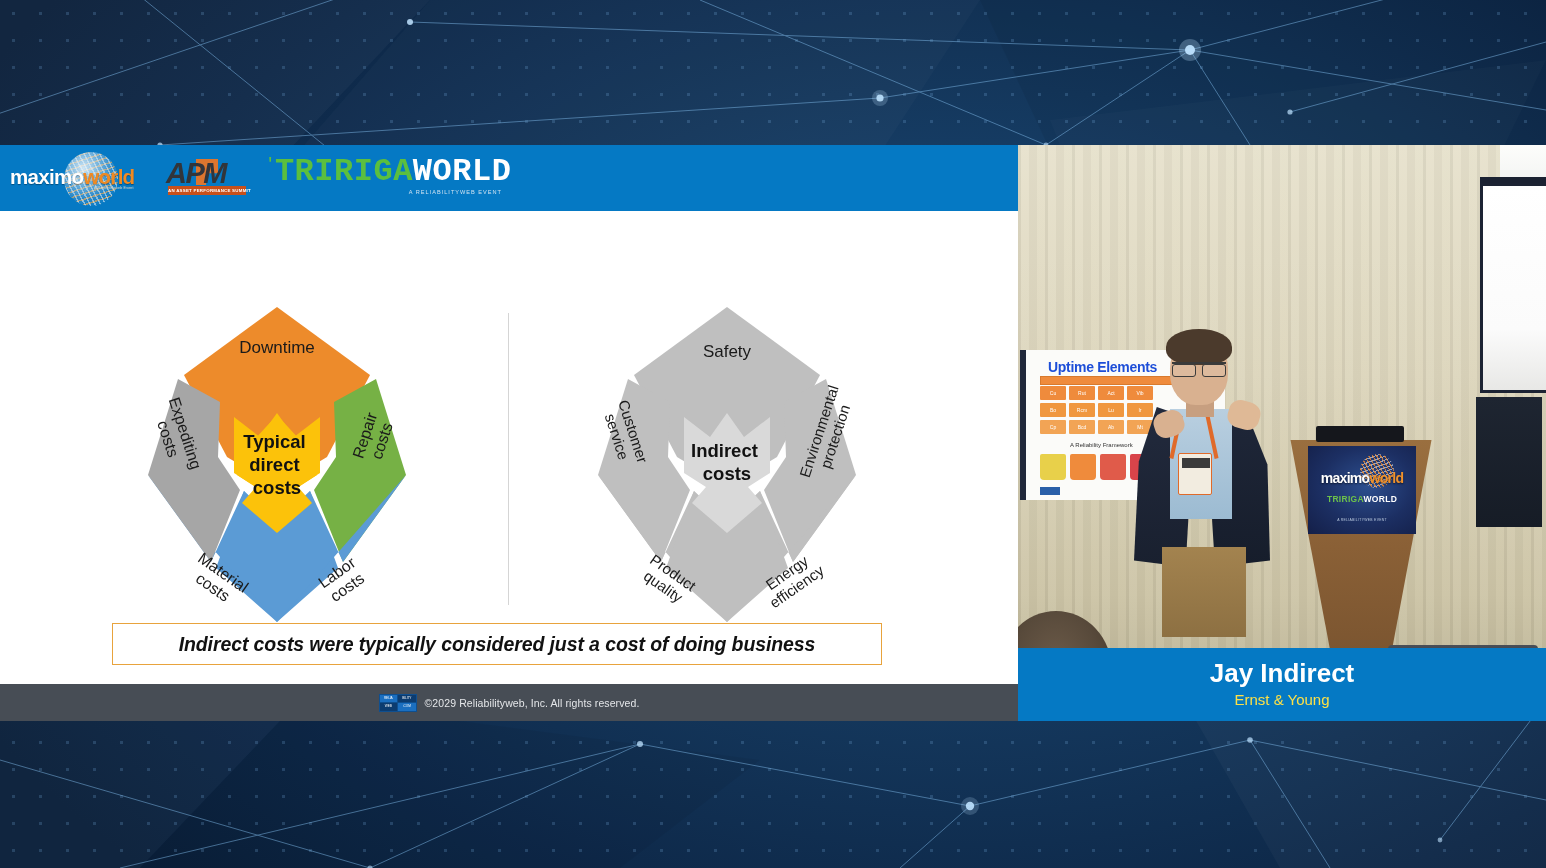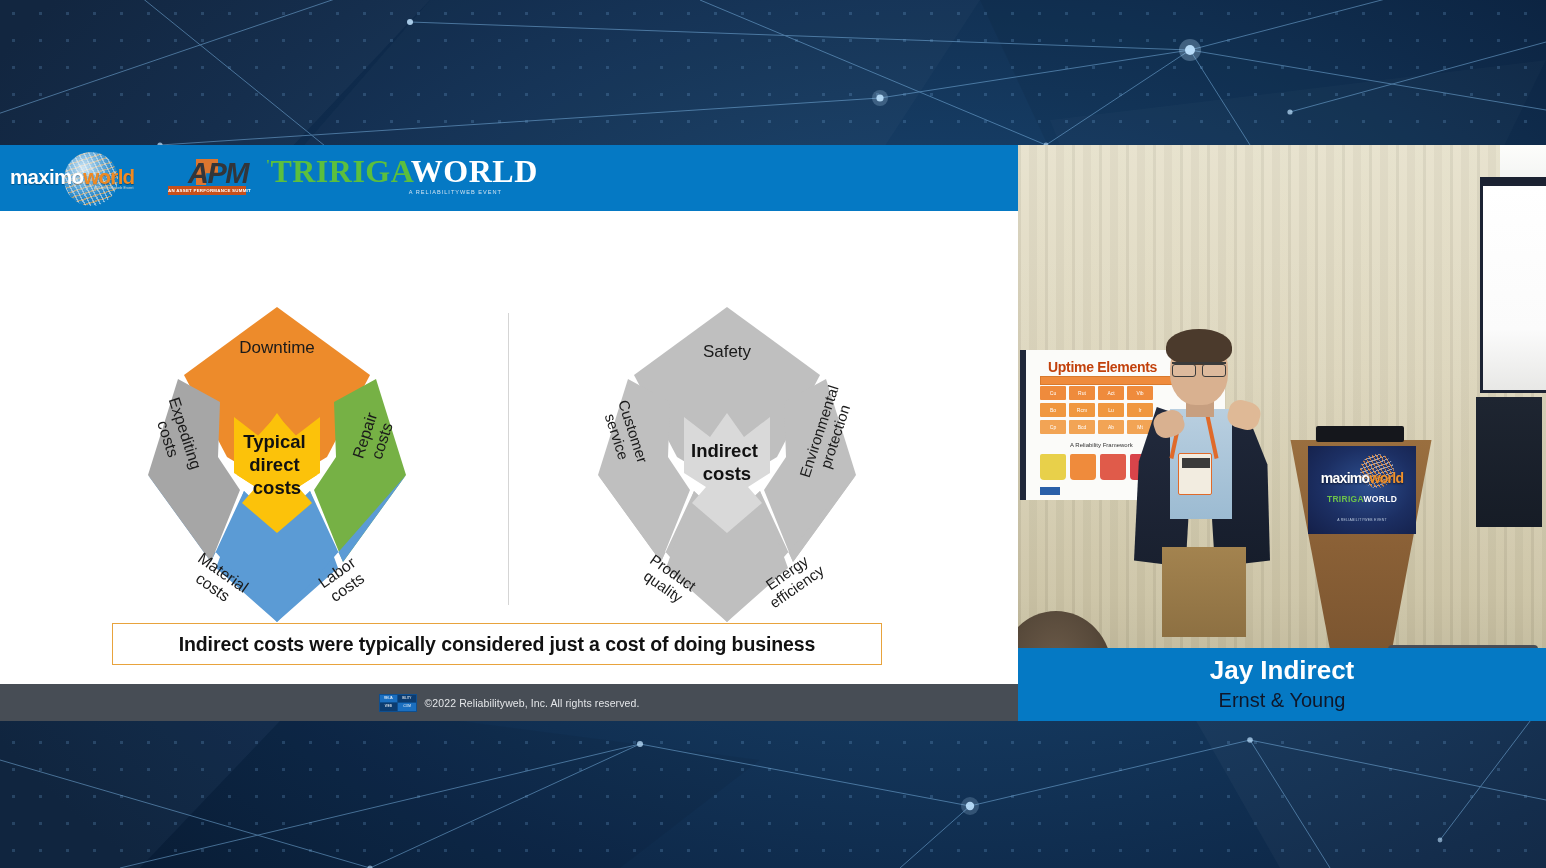--- a/index.html
+++ b/index.html
@@ -66,36 +66,36 @@
   }
 
   
   .logo-apm { position: relative; margin-left: 22px; width: 82px; height: 46px; }
   .apm-p-accent {
     position: absolute; left: 30px; top: 4px; width: 22px; height: 26px;
     background: #ef7622; clip-path: polygon(0 0, 100% 0, 100% 55%, 46% 55%, 46% 100%, 0 100%);
     opacity: .92;
   }
   .apm-text2 {
-    position: absolute; left: 0; top: 2px; width: 82px; text-align: right;
+    position: absolute; left: 0; top: 2px; width: 82px; text-align: left;
     font-size: 29px; font-weight: bold; font-style: italic; letter-spacing: -1.5px;
     color: #32353a; mix-blend-mode: normal;
   }
   .apm-bar {
     position: absolute; left: 2px; top: 31px; width: 78px; height: 9px;
     background: #c8501a; color: #fff; font-size: 4.4px; font-weight: bold;
     letter-spacing: .25px; text-align: center; line-height: 9px; white-space: nowrap;
   }
 
   
   .logo-tw { position: relative; margin-left: 18px; width: 238px; height: 46px; }
   .tw-main {
     position: absolute; left: 0; top: 0; font-size: 32px; font-weight: bold;
     letter-spacing: .5px; line-height: 1.05; white-space: nowrap;
-    font-family: Liberation Serif, serif;
+    font-family: Liberation Mono, monospace;
   }
   .tw-green { color: #5bbf3e; }
   .tw-white { color: #ffffff; }
   .tw-tick { color: #5bbf3e; font-size: 14px; vertical-align: super; }
   .tw-tag {
     position: absolute; right: 2px; top: 34px;
     font-size: 5.6px; color: #cfe3f2; letter-spacing: 1px; white-space: nowrap;
   }
 
   
@@ -116,21 +116,21 @@
   }
 
   .callout {
     position: absolute; left: 112px; top: 478px;
     width: 770px; height: 42px;
     border: 1.6px solid #e8a33d;
     background: #ffffff;
     display: flex; align-items: center; justify-content: center;
   }
   .callout span {
-    font-size: 19.5px; font-weight: bold; color: #111; letter-spacing: -.1px;
+    font-size: 19.5px; font-weight: bold; color: #111; letter-spacing: -.1px; font-style: italic;
   }
 
   .slide-footer {
     position: absolute; left: 0; bottom: 0; width: 100%; height: 37px;
     background: #474d55;
     display: flex; align-items: center; justify-content: center;
   }
   .rw-logo {
     width: 38px; height: 18px; margin-right: 8px;
     display: grid; grid-template-columns: 1fr 1fr; grid-template-rows: 1fr 1fr;
@@ -168,21 +168,21 @@
   }
   .v-screen-top {
     position: absolute; right: -4px; top: 32px; width: 70px; height: 8px; background: #1b2232;
   }
   .v-poster {
     position: absolute; left: 2px; top: 205px; width: 205px; height: 150px;
     background: #fbfbf9; border-left: 6px solid #20283a; overflow: hidden;
   }
   .v-poster-title {
     position: absolute; left: 22px; top: 9px; font-size: 14px; font-weight: bold;
-    color: #c2410c; white-space: nowrap; letter-spacing: -.3px;
+    color: #1d4ed8; white-space: nowrap; letter-spacing: -.3px;
   }
   .v-poster-strip {
     position: absolute; left: 14px; width: 178px; height: 9px;
     border: .5px solid #d8d8d8; background: #f4f4f2;
   }
   .v-grid { position: absolute; left: 14px; top: 36px; display: grid;
             grid-template-columns: repeat(4, 26px); gap: 3px; }
   .v-grid b { display:block; height: 14px; font-size: 5px; color: #fff;
               text-align:center; line-height:14px; font-weight:normal; border-radius:1px; }
   .v-rel { position:absolute; left: 44px; top: 92px; font-size: 6px; color:#333; }
@@ -280,21 +280,21 @@
     position:absolute; right: 4px; top: 252px; width: 66px; height: 130px;
     background: linear-gradient(180deg,#1e2531,#161c26);
   }
 
   .v-nameplate {
     position: absolute; left: 1018px; top: 648px; width: 528px; height: 73px;
     background: #0579c4;
     display: flex; flex-direction: column; align-items: center; justify-content: center;
   }
   .np-name { font-size: 26px; font-weight: bold; color: #ffffff; line-height: 1.1; }
-  .np-org  { font-size: 20px; color: #0f172a; line-height: 1.3; margin-top: 2px; }
+  .np-org  { font-size: 15px; color: #fde047; line-height: 1.3; margin-top: 2px; }
 
   
   .lbl { font-family: "Liberation Sans", sans-serif; }
 </style>
 </head>
 <body>
 
 <div id="stage">
 
   <div class="bg-base"></div>
@@ -494,21 +494,21 @@
       <span>Indirect costs were typically considered just a cost of doing business</span>
     </div>
 
     <div class="slide-footer">
       <div class="rw-logo">
         <i>RELIA</i>
         <i class="dk">BILITY</i>
         <i class="dk">WEB</i>
         <i>.COM</i>
       </div>
-      <div class="copyright">©2022 Reliabilityweb, Inc. All rights reserved.</div>
+      <div class="copyright">©2029 Reliabilityweb, Inc. All rights reserved.</div>
     </div>
   </div>
 
   <div class="video">
     <div class="v-curtain"></div>
     <div class="v-window"></div>
     <div class="v-screen-top"></div>
     <div class="v-screen"></div>
     <div class="v-stand"></div>
 

